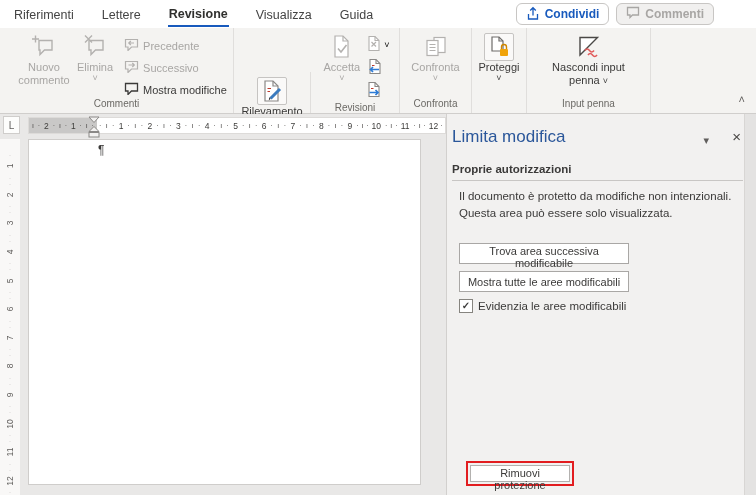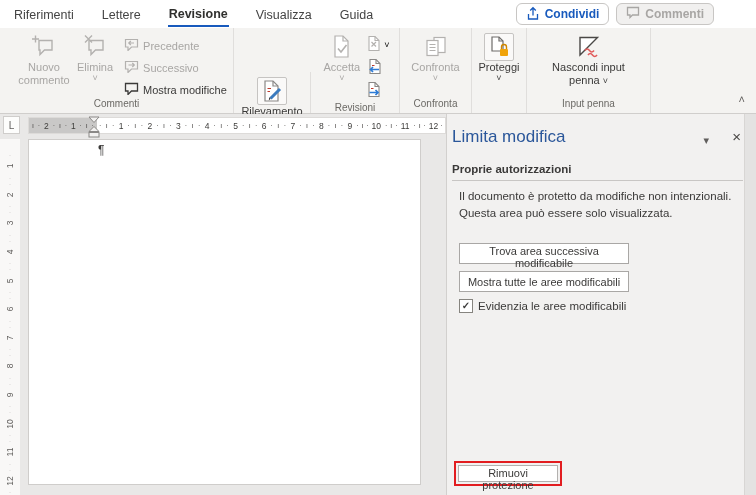--- a/index.html
+++ b/index.html
@@ -76,21 +76,21 @@
   .psect h3{margin:0;font-size:11.5px;font-weight:bold;color:#3b3a39;}
   .pdesc{margin:7px 14px 8px 12px;line-height:17px;}
   .pdesc p{margin:0;}
   .pbuttons{margin:21px 0 0 12px;}
   .pbtn{display:block;width:170px;height:21px;background:#fff;border:1px solid #a9a7a5;
         font-size:11px;color:#3b3a39;font-family:inherit;margin-bottom:7px;cursor:default;}
   .pcheck{display:flex;align-items:center;gap:5px;margin:4px 0 0 12px;cursor:default;}
   .cbox{width:12px;height:12px;background:#fff;border:1px solid #86847f;display:inline-flex;
         align-items:center;justify-content:center;flex:none;}
   .cmark{font-size:10px;font-weight:bold;color:#3b3a39;line-height:1;}
-  .removewrap{position:absolute;left:7px;bottom:9px;border:2px solid #e21d20;padding:2px;background:#f2f1f0;}
+  .removewrap{position:absolute;left:19px;bottom:9px;border:2px solid #e21d20;padding:2px;background:#f2f1f0;}
   .remove{display:block;width:100px;height:17px;background:#fff;border:1px solid #b3b1af;
           font-size:11px;color:#3b3a39;font-family:inherit;margin:0;cursor:default;}
   .pscroll{position:absolute;right:0;top:0;bottom:0;width:11px;background:#e4e3e2;border-left:1px solid #d8d6d4;}
 </style>
 </head>
 <body>
 
 <div class="app">
 
   <div class="tabbar">

